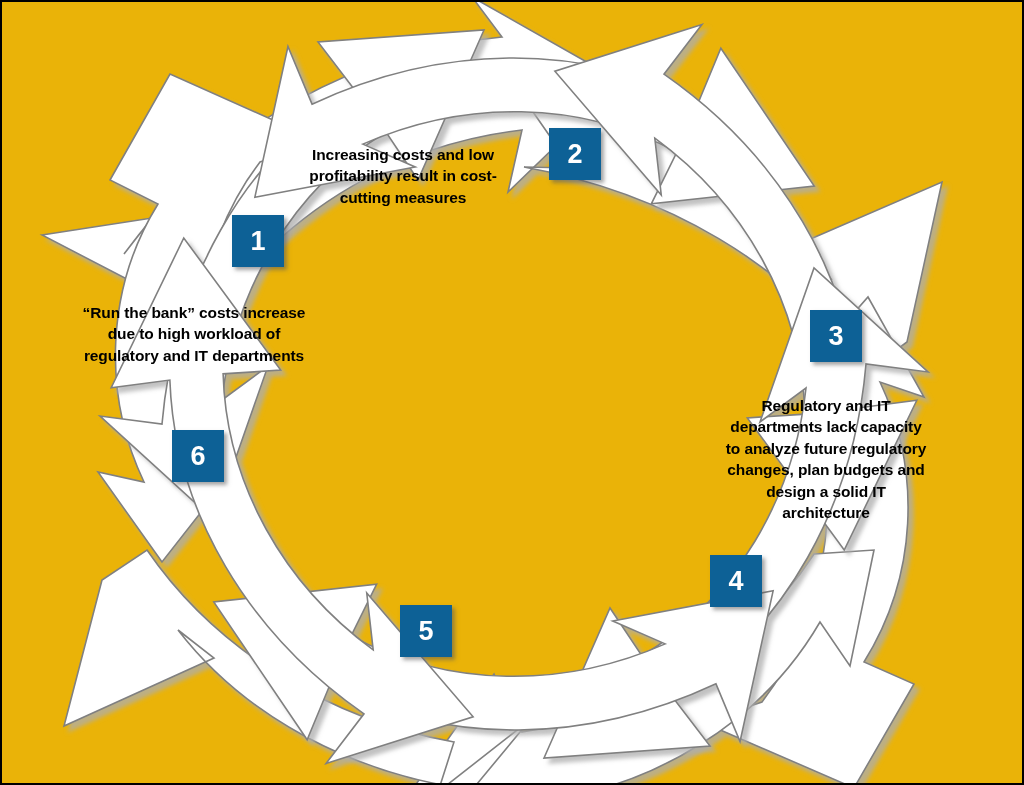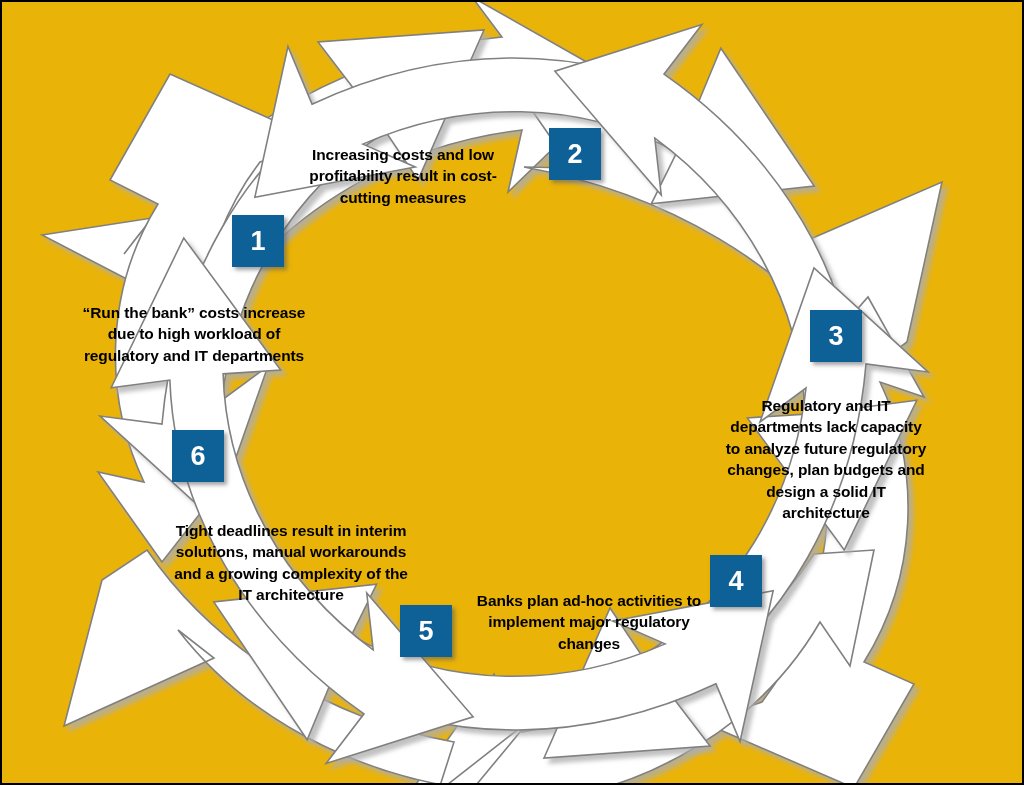--- a/index.html
+++ b/index.html
@@ -208,23 +208,21 @@
         </g>
       </g>
     </g>
   </svg>
 
   <div class="caption" style="left:285px;top:142px;width:232px;">Increasing costs and low profitability result in cost-cutting measures</div>
 
 
   <div class="caption" style="left:723px;top:382px;width:202px;margin-top:11px;">Regulatory  and IT departments lack capacity to analyze future regulatory changes, plan budgets and design a solid IT architecture</div>
 
-  <div class="caption" style="left:468px;top:588px;width:238px;">Banks plan ad-hoc activities to implement major regulatory changes</div>
-
-  <div class="caption" style="left:172px;top:518px;width:234px;">Tight deadlines result in interim solutions, manual  workarounds and a growing complexity  of the IT architecture</div>
+
 
   <div class="caption" style="left:64px;top:300px;width:230px;margin-left:13px;">“Run the bank” costs increase due to high workload of regulatory and  IT departments</div>
 
   <div class="badge" style="left:230px;top:213px;">1</div>
 
   <div class="badge" style="left:547px;top:126px;">2</div>
 
   <div class="badge" style="left:808px;top:308px;">3</div>
 
   <div class="badge" style="left:708px;top:553px;">4</div>

